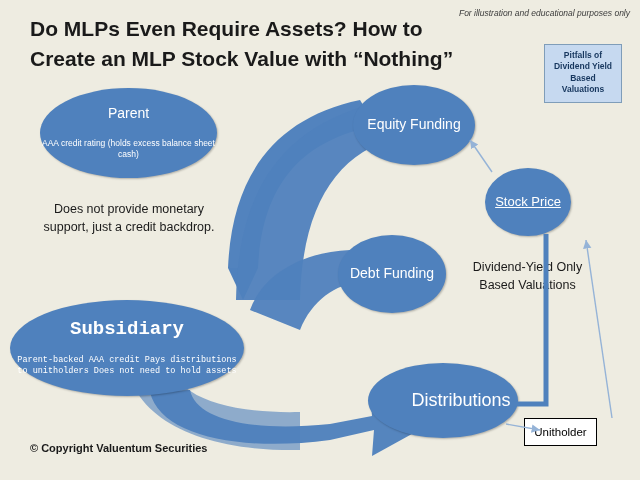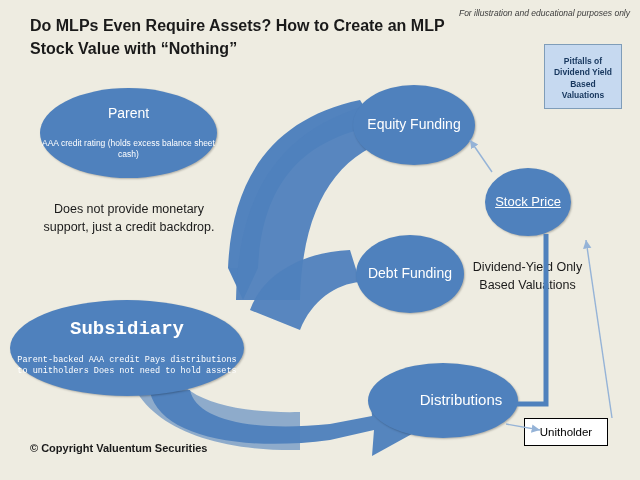--- a/index.html
+++ b/index.html
@@ -15,21 +15,21 @@
     overflow: hidden;
     font-family: "Liberation Sans", sans-serif;
     color: #1a1a1a;
   }
   
   .title {
     position: absolute;
     left: 30px;
     top: 14px;
     width: 430px;
-    font-size: 16px;
+    font-size: 21px;
     font-weight: bold;
     line-height: 1.45;
     color: #1a1a1a;
   }
   .illus-note {
     position: absolute;
     right: 10px;
     top: 8px;
     font-size: 8.5px;
     font-style: italic;
@@ -43,21 +43,21 @@
     font-size: 11px;
     color: #1a1a1a;
     font-weight: bold;
   }
   
   .legend-box {
     position: absolute;
     right: 18px;
     top: 44px;
     width: 68px;
-    padding: 11px 4px 6px 4px;
+    padding: 5px 4px 6px 4px;
     background: #c6d9f0;
     border: 1px solid #7f9db9;
     text-align: center;
     font-size: 8.5px;
     font-weight: bold;
     line-height: 1.35;
     color: #17375e;
   }
   
   .ellipse {
@@ -88,27 +88,27 @@
   #parent .e-title { font-size: 14px; }
   #subsidiary {
     left: 10px; top: 300px; width: 234px; height: 96px; font-family: Liberation Mono, monospace;
   }
   #subsidiary .e-title { font-size: 19px; font-weight: bold; }
   #equity {
     left: 353px; top: 85px; width: 122px; height: 80px;
   }
   #equity .e-title { font-size: 14px; }
   #debt {
-    left: 356px; top: 235px; width: 108px; height: 78px;
+    left: 338px; top: 235px; width: 108px; height: 78px;
   }
   #debt .e-title { font-size: 14px; }
   #distributions {
     left: 368px; top: 363px; width: 150px; height: 75px;
   }
-  #distributions .e-title { font-size: 15px; padding-left: 36px; }
+  #distributions .e-title { font-size: 18px; padding-left: 36px; }
   #stockprice {
     left: 485px; top: 168px; width: 86px; height: 68px;
   }
   #stockprice .e-title { font-size: 13px; text-decoration: underline; }
   
   .free-text {
     position: absolute;
     font-size: 12.5px;
     line-height: 1.45;
     color: #1a1a1a;
@@ -118,21 +118,21 @@
     left: 34px; top: 200px; width: 190px;
   }
   #dividend-yield-text {
     left: 455px; top: 258px; width: 145px;
   }
   
   .unitholder {
     position: absolute;
     left: 524px;
     top: 418px;
-    width: 84px;
+    width: 73px;
     height: 28px;
     background: #ffffff;
     border: 1px solid #000000;
     display: flex;
     align-items: center;
     justify-content: center;
     font-size: 11.5px;
     color: #000000;
     box-sizing: border-box;
   }

